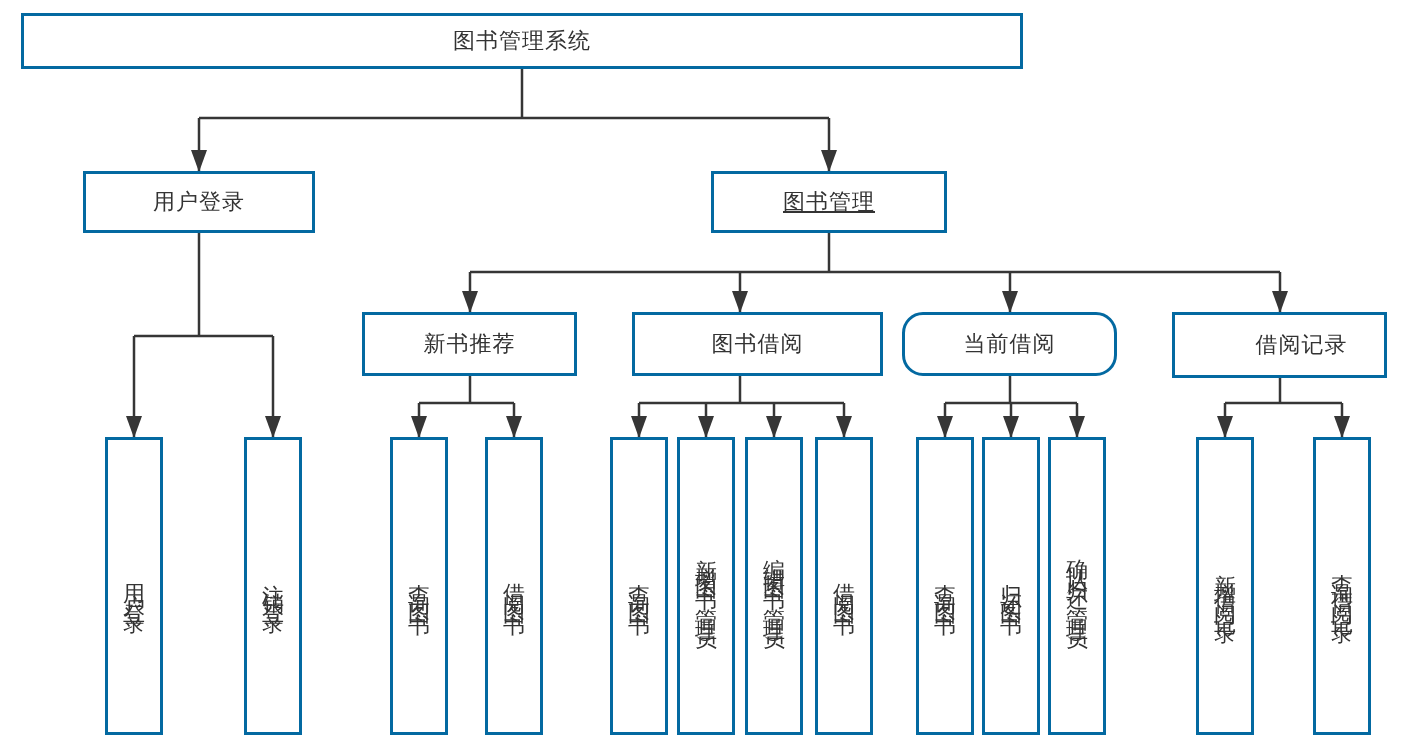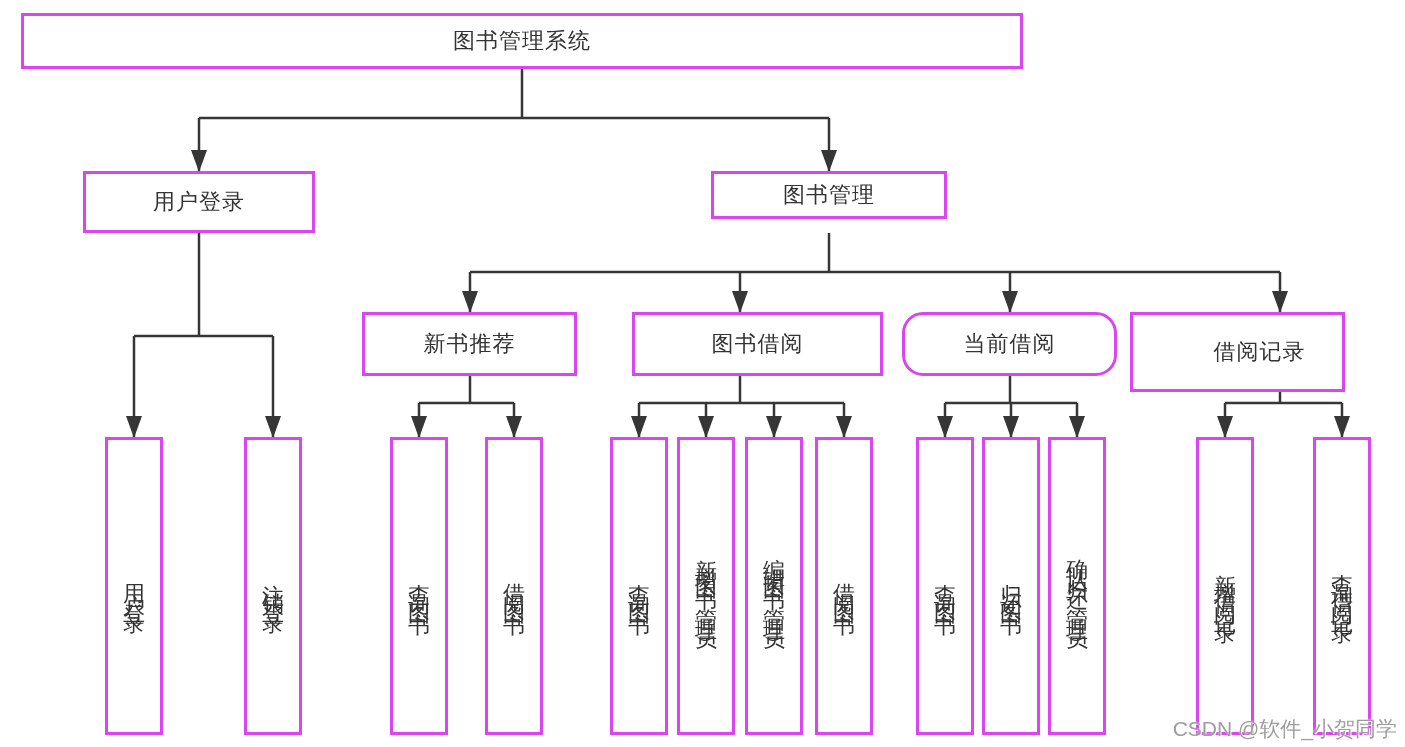--- a/index.html
+++ b/index.html
@@ -19,21 +19,21 @@
     z-index: 1;
   }
   .wire {
     stroke: #363636;
     stroke-width: 2.5;
     fill: none;
   }
   .node {
     position: absolute;
     box-sizing: border-box;
-    border: 3px solid #d946ef;
+    border: 3px solid #0369a1;
     background: #ffffff;
     display: flex;
     align-items: center;
     justify-content: center;
     z-index: 2;
   }
   .hlabel {
     font-size: 22px;
     letter-spacing: 1px;
     color: #333333;
@@ -45,25 +45,25 @@
     text-orientation: mixed;
     font-size: 22px;
     letter-spacing: 10px;
     line-height: 1;
     white-space: nowrap;
     color: #333333;
   }
   
   .n-root { left: 21px;  top: 13px;  width: 1002px; height: 56px; }
   .n-l2-0 { left: 83px;  top: 171px; width: 232px;  height: 62px; }
-  .n-l2-1 { left: 711px; top: 171px; width: 236px;  height: 48px; }
+  .n-l2-1 { left: 711px; top: 171px; width: 236px;  height: 62px; text-decoration: underline; }
   .n-l3-0 { left: 362px; top: 312px; width: 215px;  height: 64px; }
   .n-l3-1 { left: 632px; top: 312px; width: 251px;  height: 64px; }
   .n-l3-2 { left: 902px; top: 312px; width: 215px;  height: 64px; border-radius: 21px; }
-  .n-l3-3 { left: 1130px;top: 312px; width: 215px;  height: 80px; padding-left: 44px; }
+  .n-l3-3 { left: 1172px;top: 312px; width: 215px;  height: 66px; padding-left: 44px; }
   
   .lf-0  { left: 105px; }
   .lf-1  { left: 244px; }
   .lf-2  { left: 390px; }
   .lf-3  { left: 485px; }
   .lf-4  { left: 610px; }
   .lf-5  { left: 677px; }
   .lf-6  { left: 745px; }
   .lf-7  { left: 815px; }
   .lf-8  { left: 916px; }
@@ -191,14 +191,13 @@
   <div class="node leaf lf-10">
     <span class="vtext">确认归还（管理员）</span>
   </div>
   <div class="node leaf lf-11">
     <span class="vtext">新增借阅记录</span>
   </div>
   <div class="node leaf lf-12">
     <span class="vtext">查询借阅记录</span>
   </div>
 
-  <div id="watermark">CSDN @软件_小贺同学</div>
 </div>
 
 </body></html>

